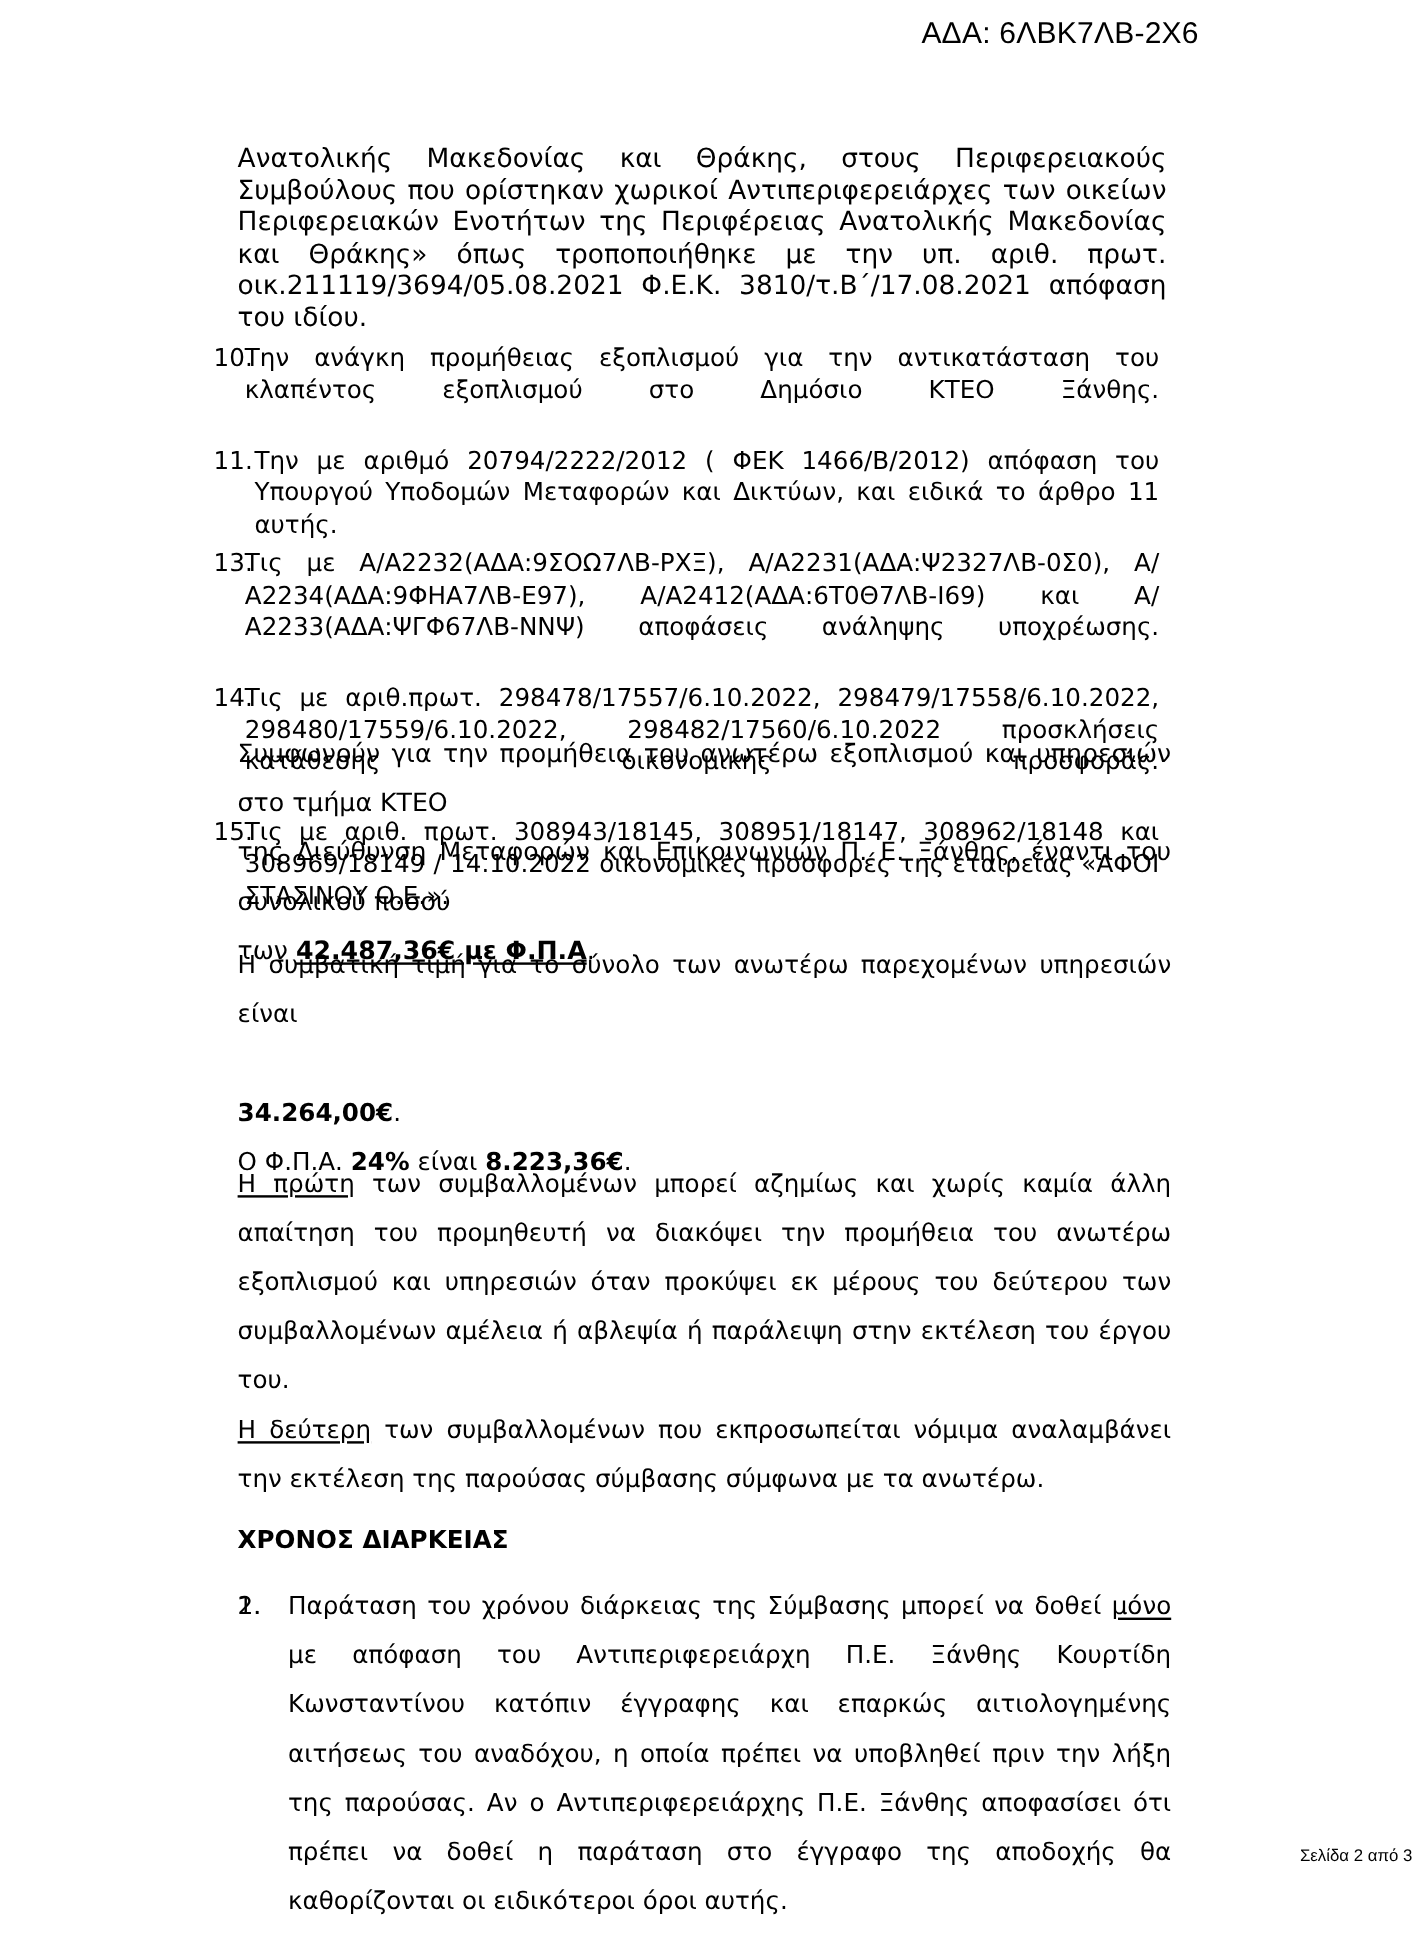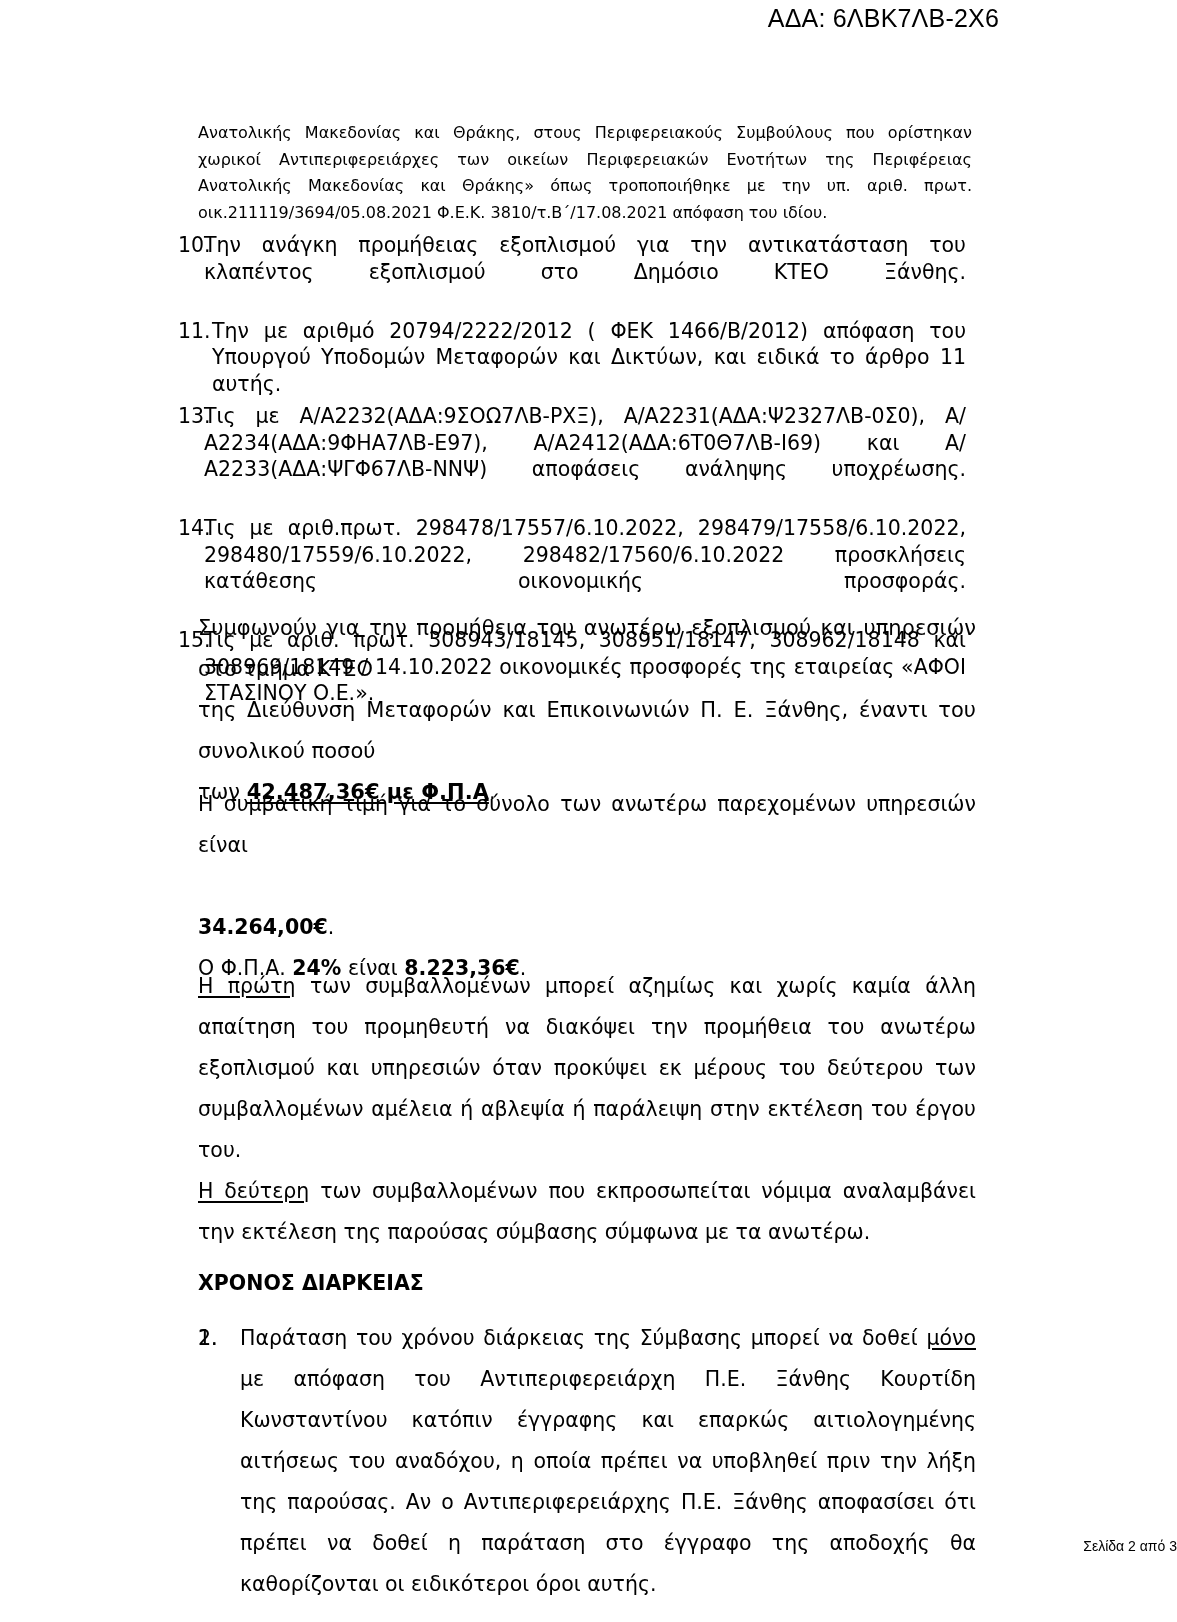--- a/index.html
+++ b/index.html
@@ -19,21 +19,21 @@
   .page {
     position: absolute;
     inset: 0;
     width: 1177px;
     height: 1622px;
   }
 
   
   .ada-header {
     position: absolute;
-    top: 4px;
+    top: 14px;
     right: 178px;
     font-family: "Liberation Sans", sans-serif;
     font-size: 25px;
     letter-spacing: 0.2px;
     white-space: nowrap;
   }
 
   
   .content {
     position: absolute;
@@ -46,21 +46,21 @@
   .legal-list {
     margin: 0;
     padding: 0;
     list-style: none;
     font-size: 20.5px;
     line-height: 26.5px;
   }
   .legal-intro {
     margin: 0 0 0 26px;
     text-align: justify;
-    font-size: 16px;
+    font-size: 22px;
     line-height: 26.5px;
   }
   .legal-list > li {
     position: relative;
     padding-left: 26px;
     text-align: justify;
     margin: 6px;
   }
   .legal-list > li .num {
     position: absolute;

